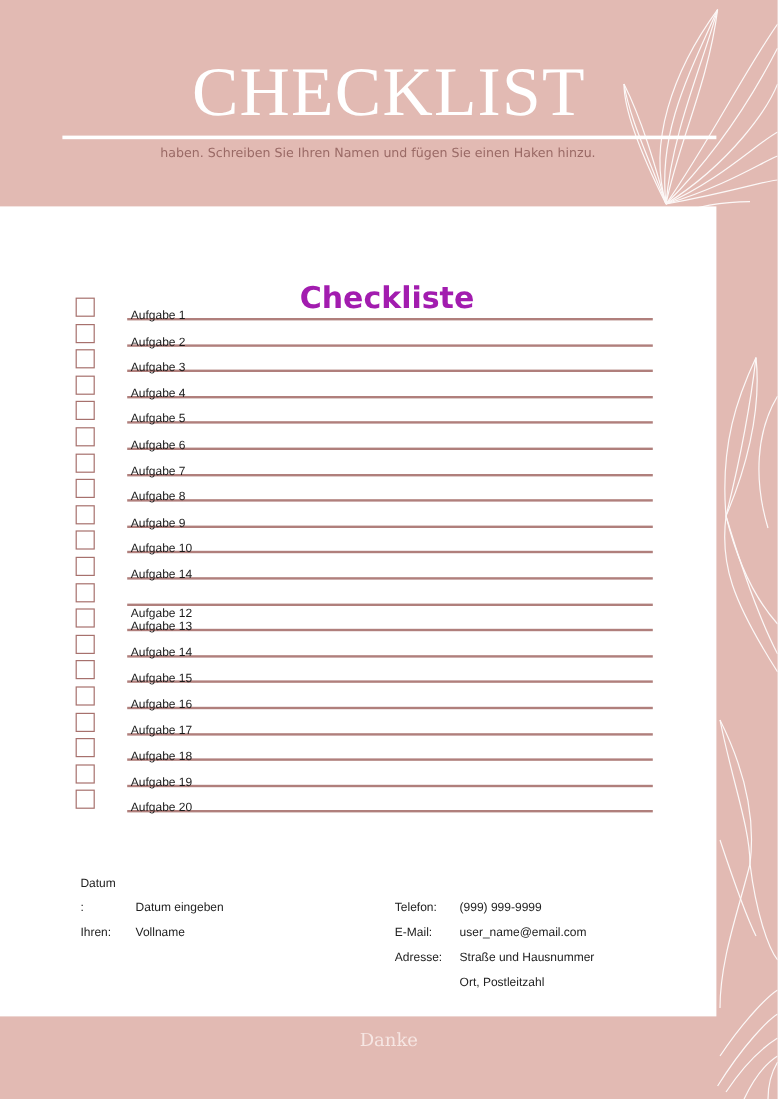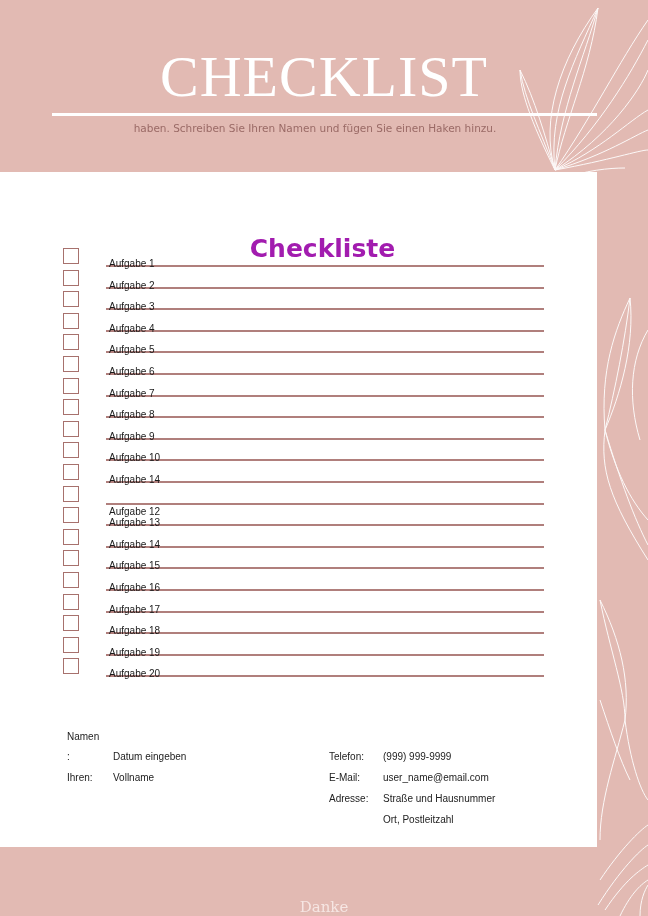--- a/index.html
+++ b/index.html
@@ -26,21 +26,21 @@
     border: 1.5px solid #a7716d; background: #fff;
   }
   .task .line { position: absolute; left: 106px; width: 438px; height: 2px; background: #b07f7c; }
   .task .label {
     position: absolute; left: 109px; font-size: 10px; color: #1a1a1a; line-height: 12px;
     font-family: "Liberation Sans", sans-serif;
   }
   .info { position: absolute; font-size: 10px; color: #222; font-family: "Liberation Sans", sans-serif; }
   .footer-text {
     position: absolute; left: 0; width: 648px; top: 858px; text-align: center;
-    font-family: "DejaVu Serif", serif; font-size: 15px; color: #f6e6e3; margin-top: 40px;
+    font-family: "DejaVu Serif", serif; font-size: 15px; color: #f6e6e3;
   }
 </style>
 </head>
 <body>
 
 <svg class="leaves" viewBox="0 0 648 916" xmlns="http://www.w3.org/2000/svg">
   <g fill="none" stroke="#ffffff" stroke-width="1" opacity="0.9">
 
     <path d="M555,170 C540,120 560,60 598,8"></path>
     <path d="M555,170 C548,110 575,60 598,8"></path>
@@ -183,21 +183,21 @@
       <div class="line" style="top:17px"></div>
       <div class="label" style="top:10px">Aufgabe 19</div>
     </div>
     <div class="task" style="top: 658.4px;">
       <div class="box" style="top:0px"></div>
       <div class="line" style="top:17px"></div>
       <div class="label" style="top:10px">Aufgabe 20</div>
     </div>
   </div>
 
-<div class="info" style="left:67px; top:731px;">Namen</div>
+<div class="info" style="left:67px; top:731px;">Datum</div>
 <div class="info" style="left:67px; top:751px;">:</div>
 <div class="info" style="left:113px; top:751px;">Datum eingeben</div>
 <div class="info" style="left:67px; top:772px;">Ihren:</div>
 <div class="info" style="left:113px; top:772px;">Vollname</div>
 
 <div class="info" style="left:329px; top:751px;">Telefon:</div>
 <div class="info" style="left:383px; top:751px;">(999) 999-9999</div>
 <div class="info" style="left:329px; top:772px;">E-Mail:</div>
 <div class="info" style="left:383px; top:772px;">user_name@email.com</div>
 <div class="info" style="left:329px; top:793px;">Adresse:</div>

